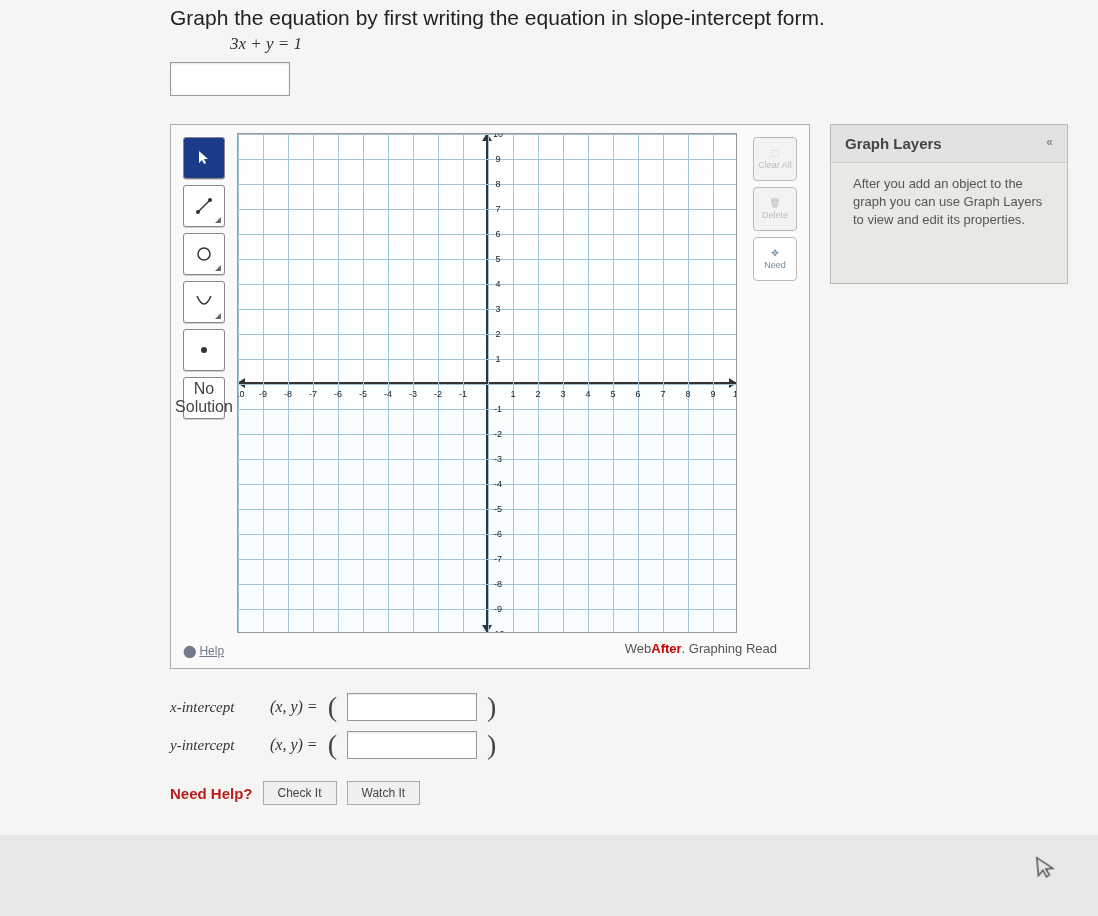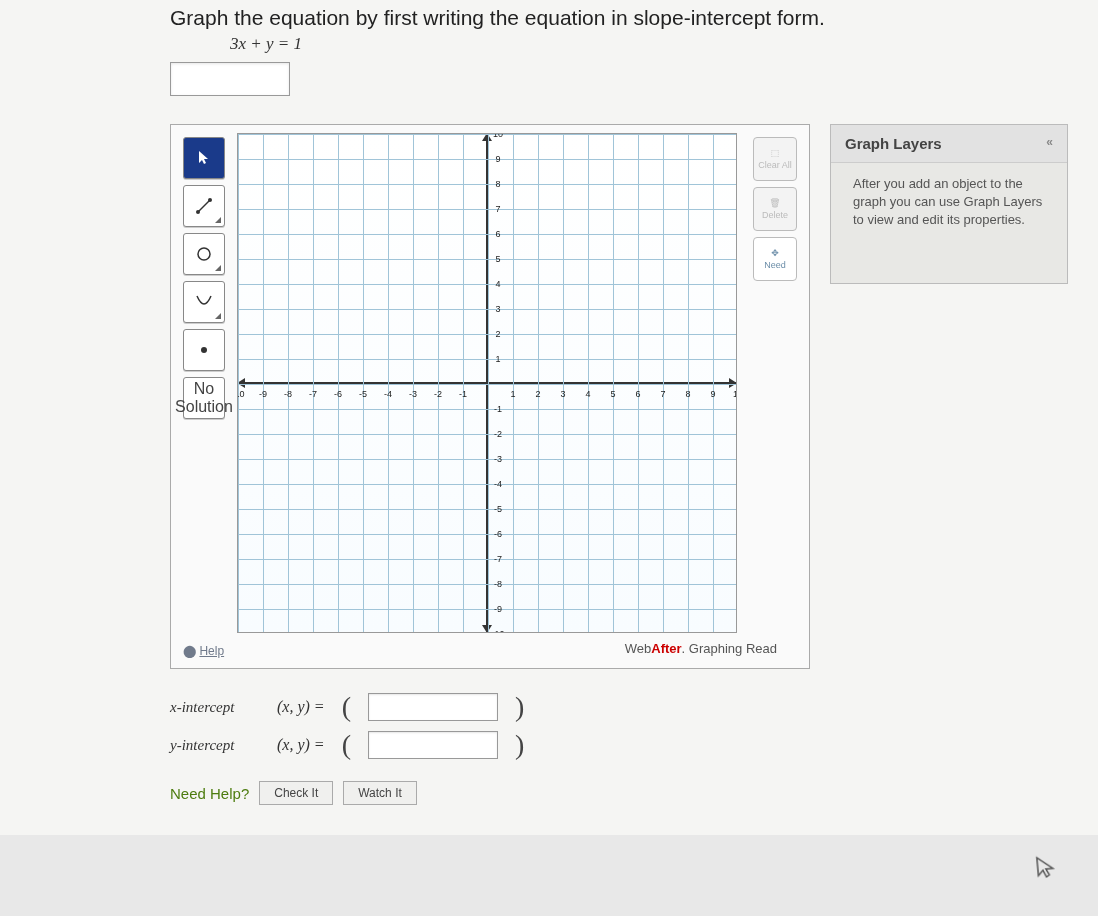--- a/index.html
+++ b/index.html
@@ -196,21 +196,21 @@
     min-height: 120px;
   }
   .intercept-section {
     margin-top: 24px;
     font-size: 15px;
   }
   .intercept-row {
     margin: 10px 0;
     display: flex;
     align-items: center;
-    gap: 17px;
+    gap: 10px;
   }
   .int-label {
     width: 90px;
     font-style: italic;
     font-family: 'Times New Roman', serif;
   }
   .xy-eq {
     font-family: 'Times New Roman', serif;
     font-style: italic;
     font-size: 16px;
@@ -229,22 +229,22 @@
     line-height: 20px;
     color: #444;
   }
   .need-help {
     margin-top: 22px;
     display: flex;
     align-items: center;
     gap: 10px;
   }
   .need-help-label {
-    color: #4d7c0f;
-    font-weight: normal;
+    color: #b91c1c;
+    font-weight: bold;
     font-size: 15px;
   }
   .help-btn {
     background: #f0f0ee;
     border: 1px solid #aaa;
     padding: 4px 14px;
     font-size: 12px;
     color: #444;
     display:flex;
     align-items:center;

